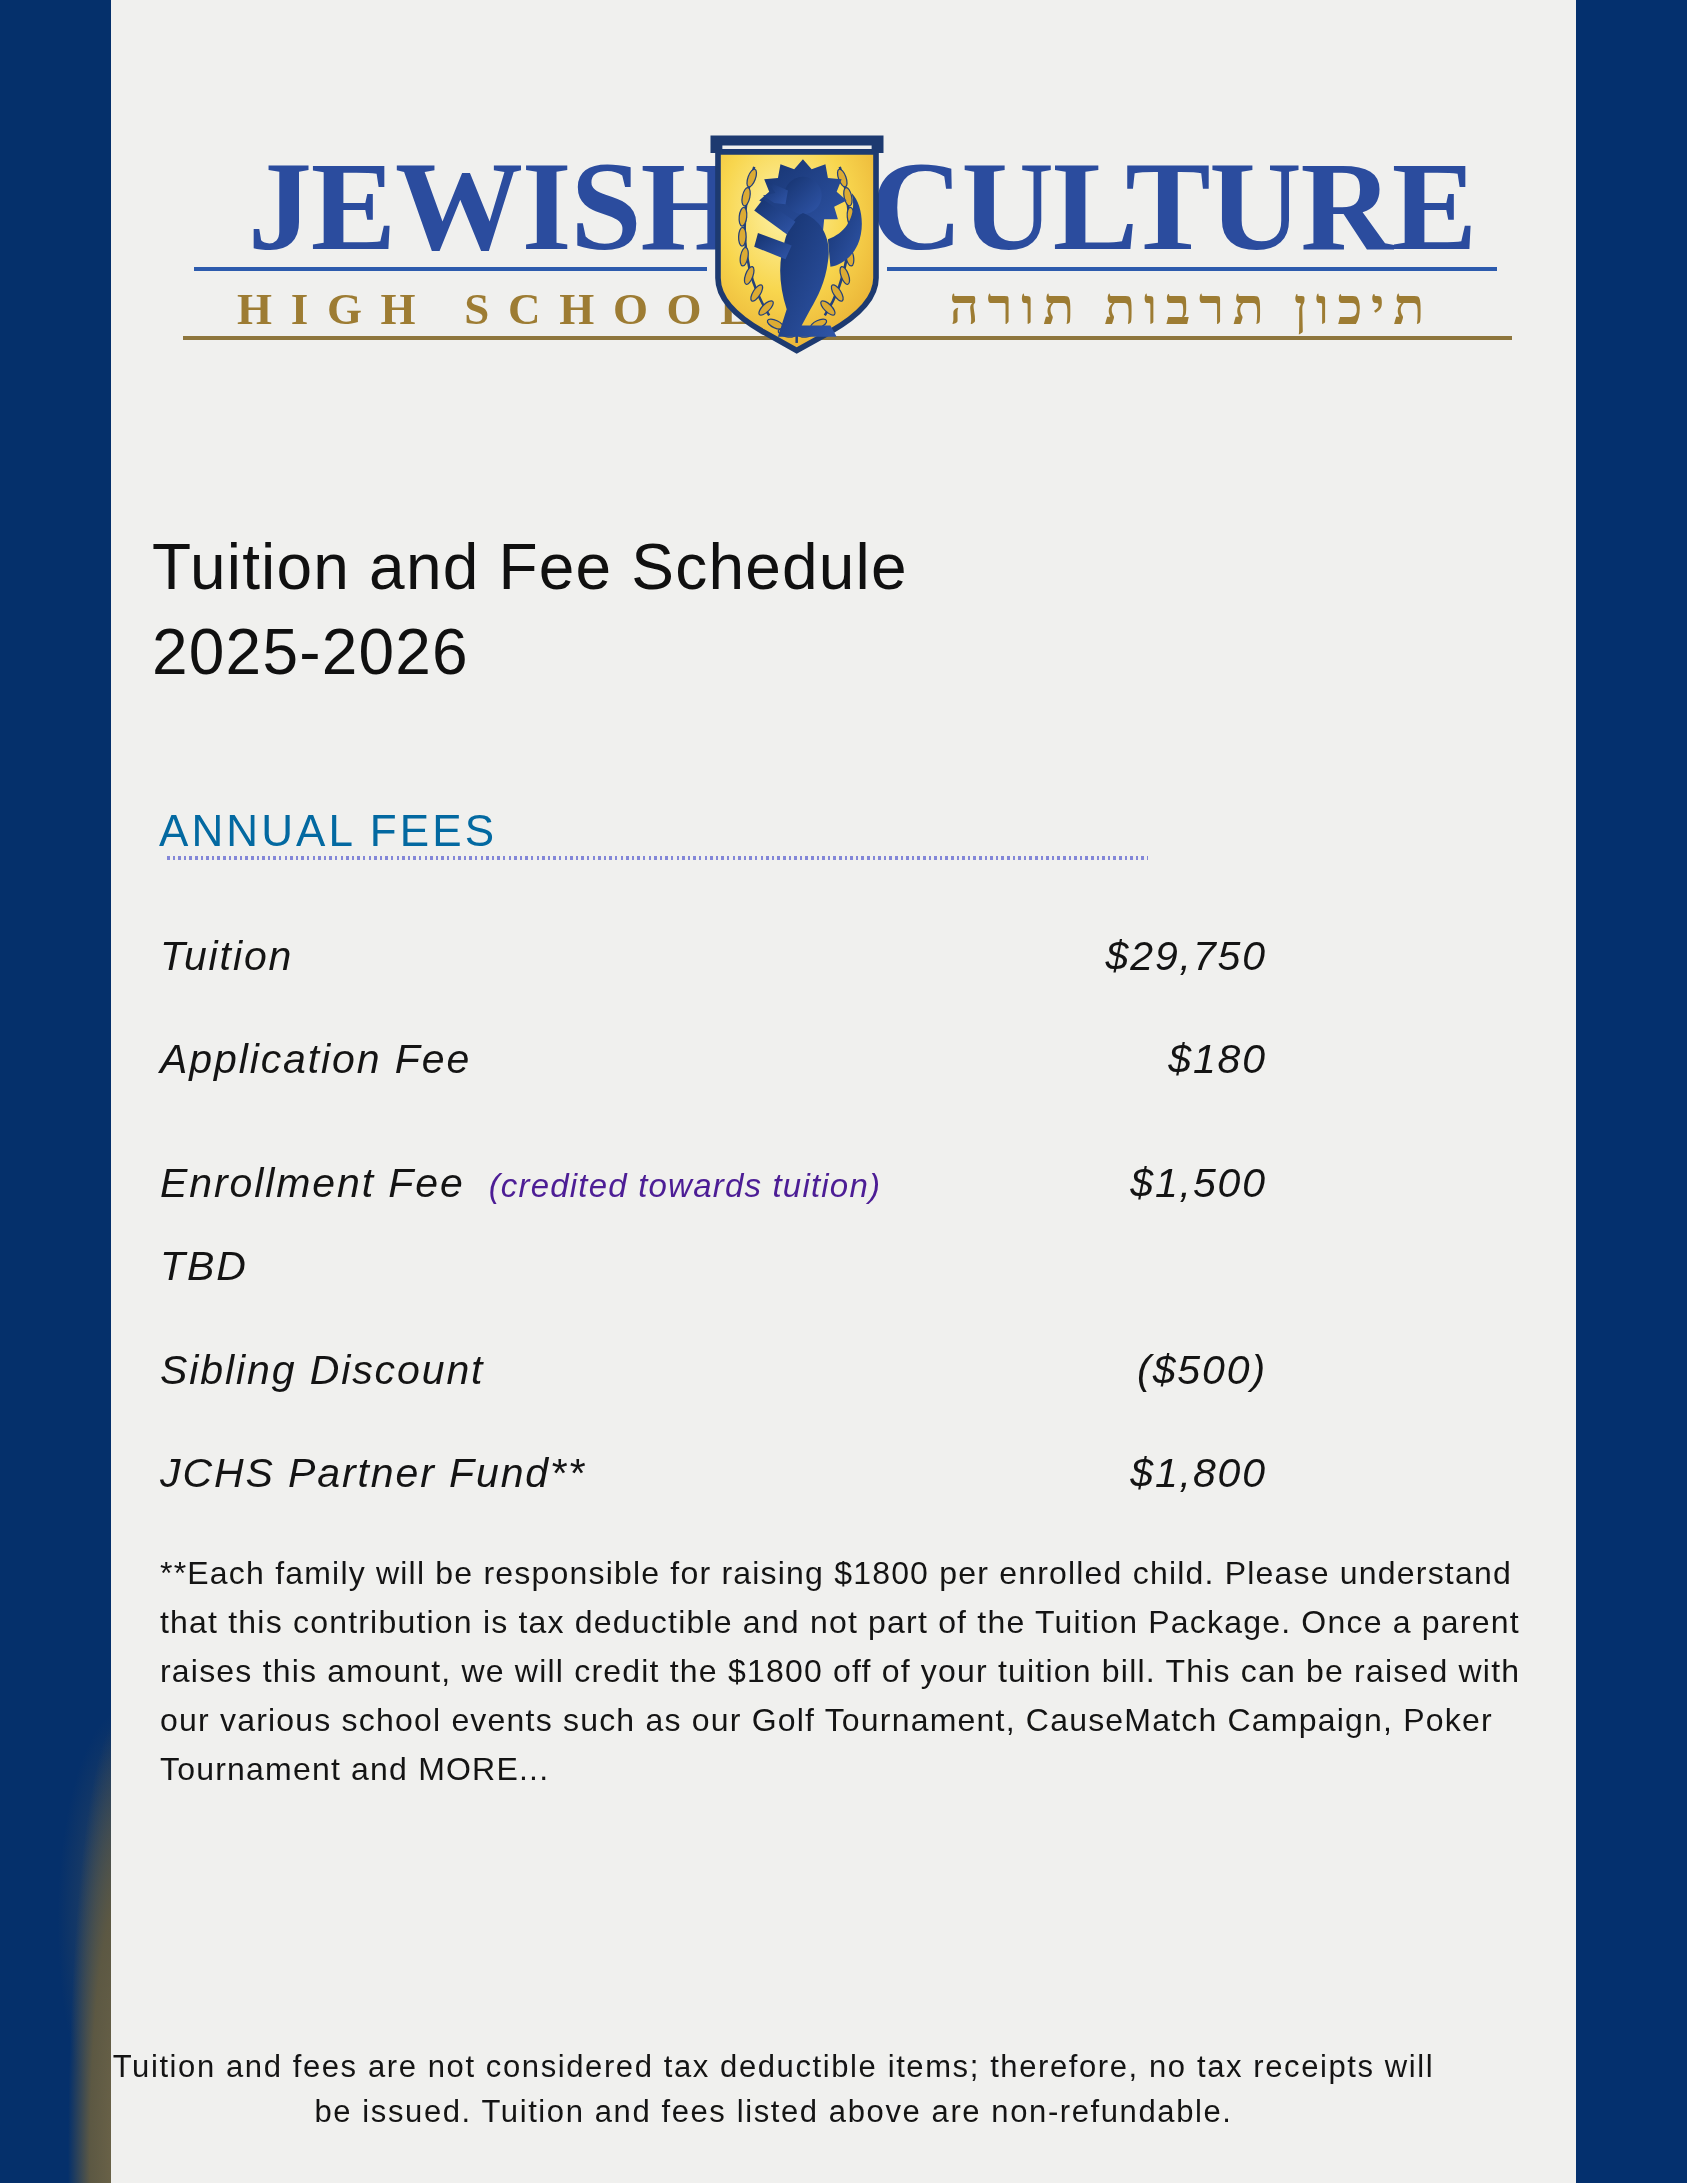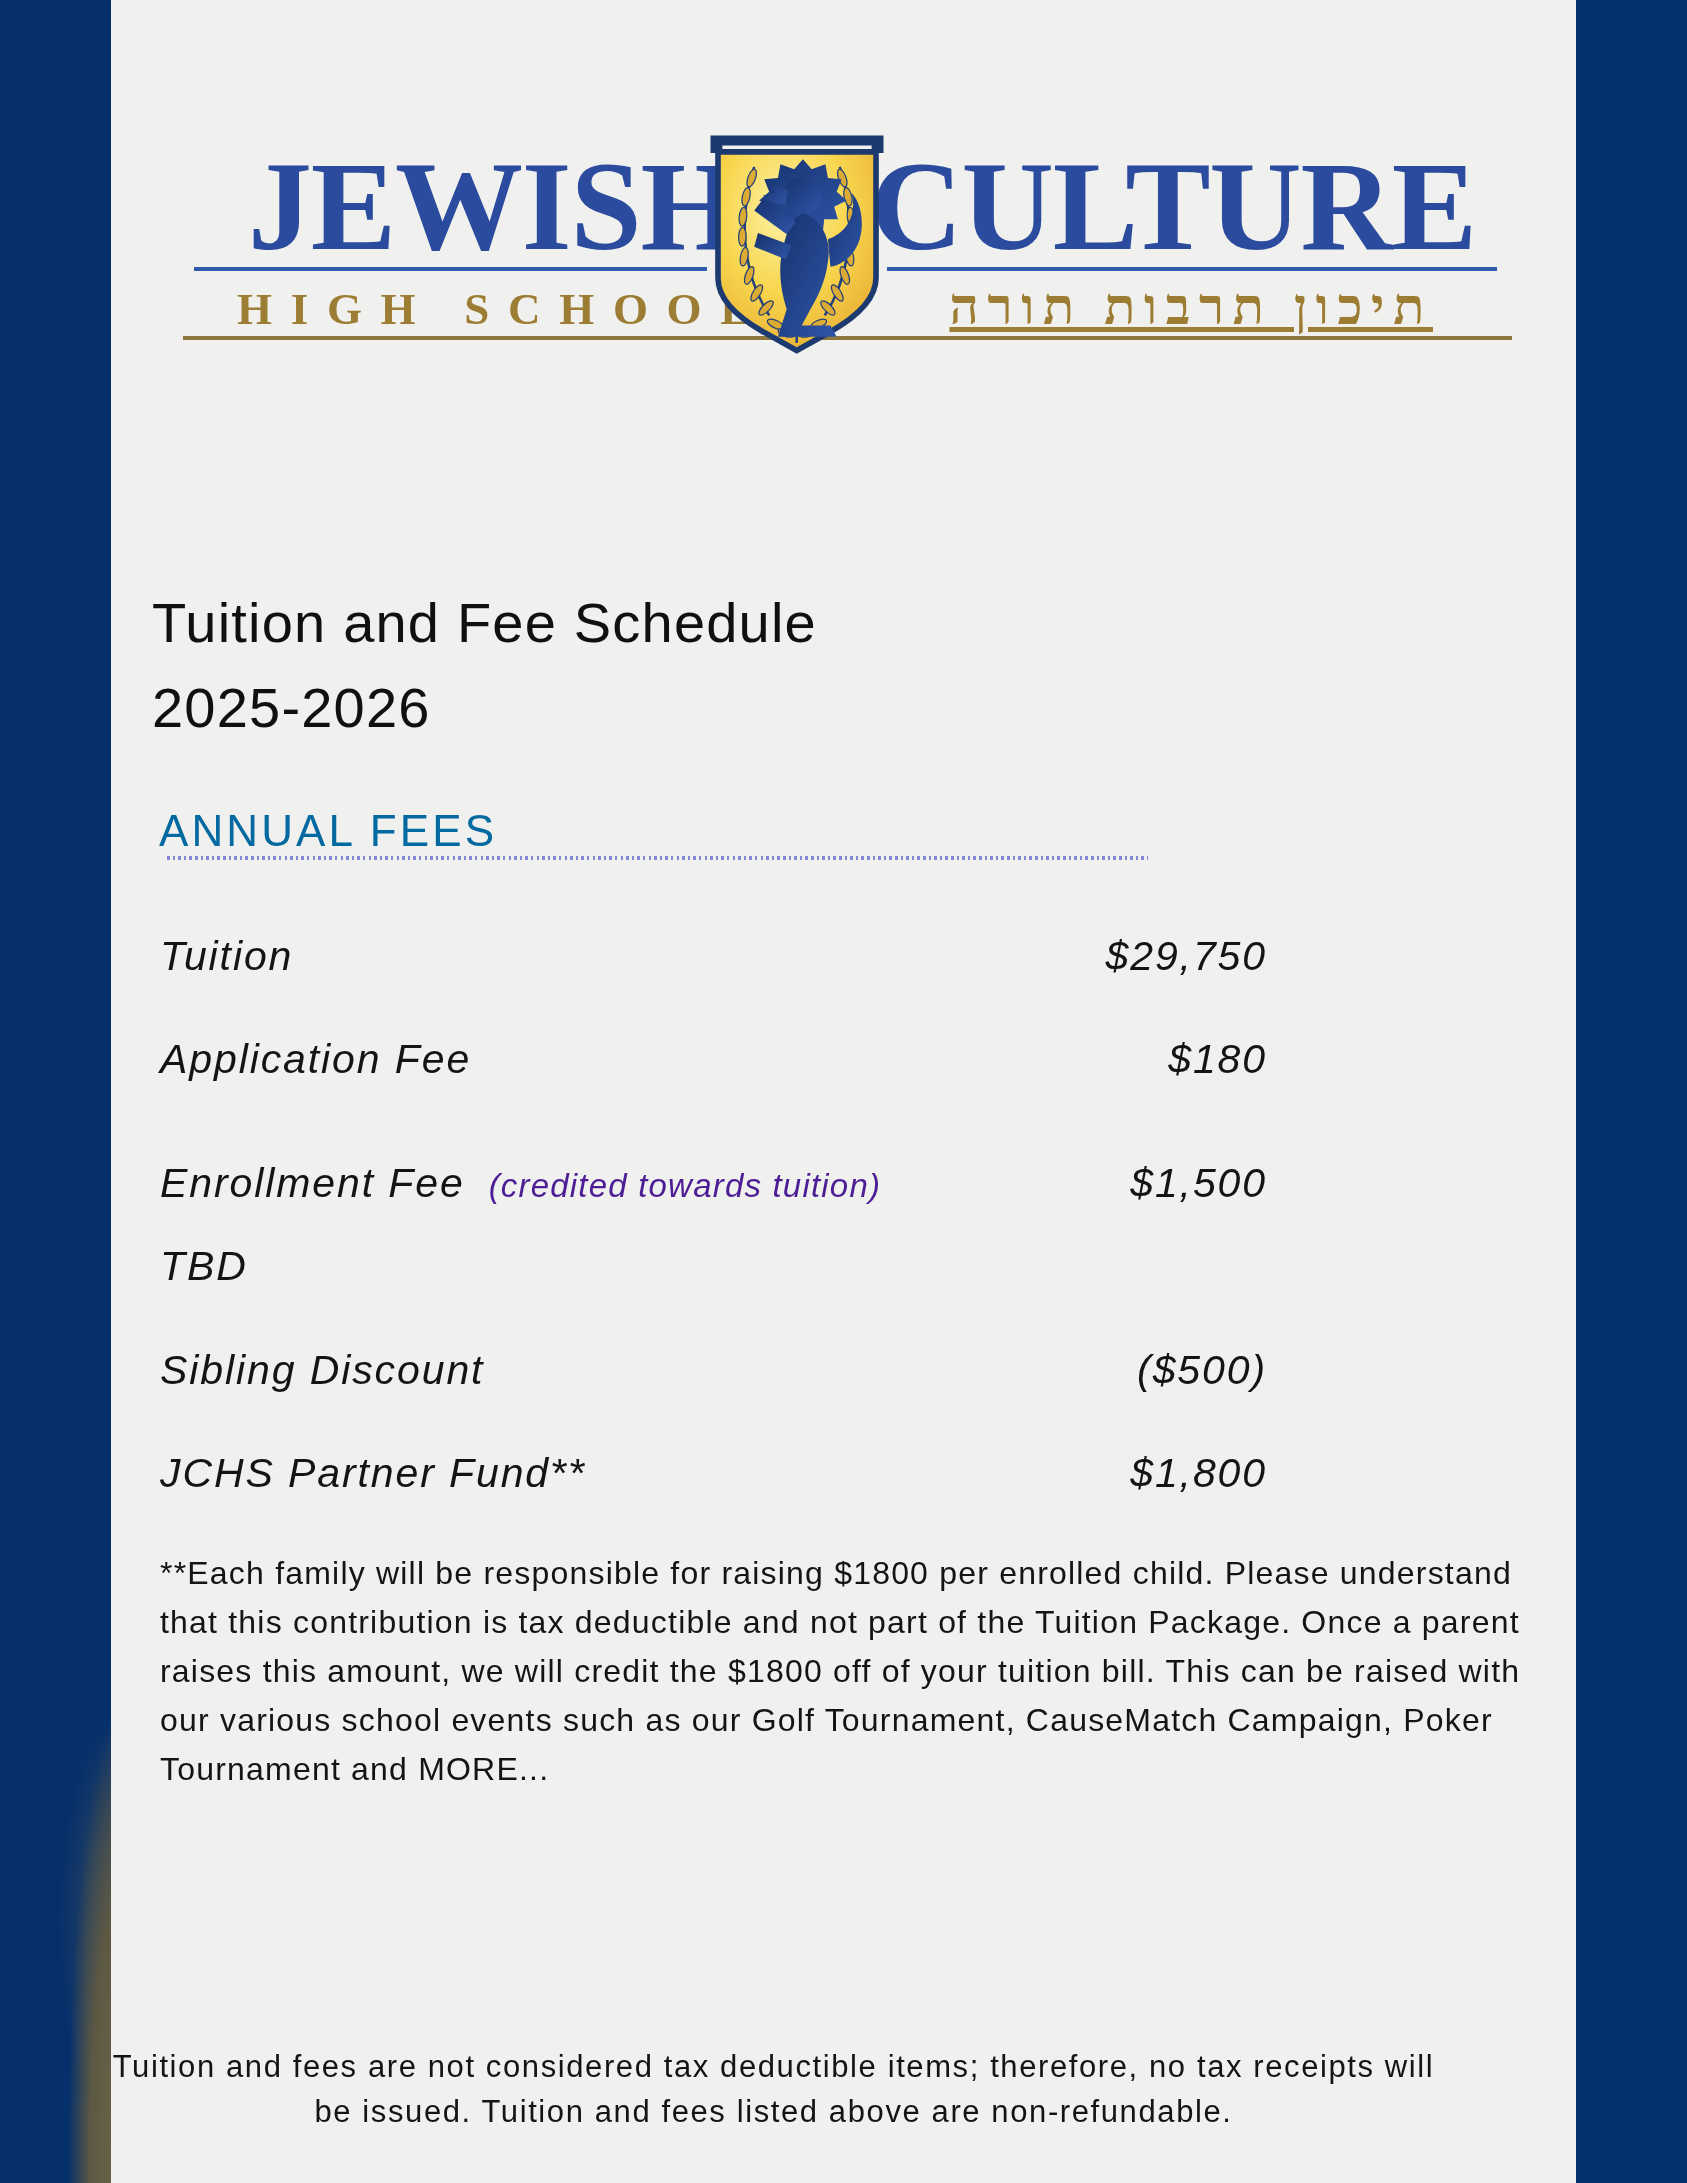--- a/index.html
+++ b/index.html
@@ -22,26 +22,26 @@
   .logo{position:absolute;left:183px;top:131px;width:1329px;height:237px;}
   .logo-word{position:absolute;font-family:"Liberation Serif",serif;font-weight:bold;
     color:#2b4c9e;font-size:128px;line-height:128px;letter-spacing:-1.2px;top:11.2px;white-space:nowrap;}
   .logo-word.left{left:65px;}
   .logo-word.right{right:36px;}
   .logo-line-blue{position:absolute;height:4.4px;background:#2d5bad;top:136px;}
   .logo-line-blue.l{left:11.2px;width:513px;}
   .logo-line-blue.r{left:704px;width:610px;}
   .logo-sub{position:absolute;font-family:"Liberation Serif",serif;color:#9d7c33;white-space:nowrap;}
   .logo-sub.left{left:54px;top:152px;font-size:45px;letter-spacing:18.7px;font-weight:bold;}
-  .logo-sub.right{right:79px;top:147px;font-size:51px;letter-spacing:8.7px;font-weight:bold;text-decoration:underline;}
+  .logo-sub.right{right:79px;top:147px;font-size:51px;letter-spacing:8.7px;font-weight:bold;}
   .logo-line-gold{position:absolute;left:0;top:205px;width:1329px;height:4.4px;background:#8e763d;}
   .shield{position:absolute;left:525px;top:1.9px;width:178px;height:225px;}
 
   
-  .title{position:absolute;left:152px;top:580px;font-size:56px;line-height:85px;
+  .title{position:absolute;left:152px;top:525px;font-size:64px;line-height:85px;
     letter-spacing:1.2px;color:#101010;}
   .section-heading{position:absolute;left:159px;top:806px;font-size:44px;letter-spacing:3.1px;color:#0369a1;}
   .dotted-line{position:absolute;left:167px;top:856px;width:981px;height:4.4px;
     background:repeating-linear-gradient(to right,#8387d8 0 2.5px,rgba(0,0,0,0) 2.5px 5.6px);}
 
   
   .fee-row{position:absolute;left:160px;width:1107px;display:flex;justify-content:space-between;
     align-items:flex-end;font-size:41px;letter-spacing:1.9px;color:#141414;font-style:italic;}
   .fee-label-wrap{display:flex;align-items:baseline;}
   .fee-note{font-size:33px;letter-spacing:1.2px;margin-left:24px;color:#4c1d95;margin-top:27px;}

